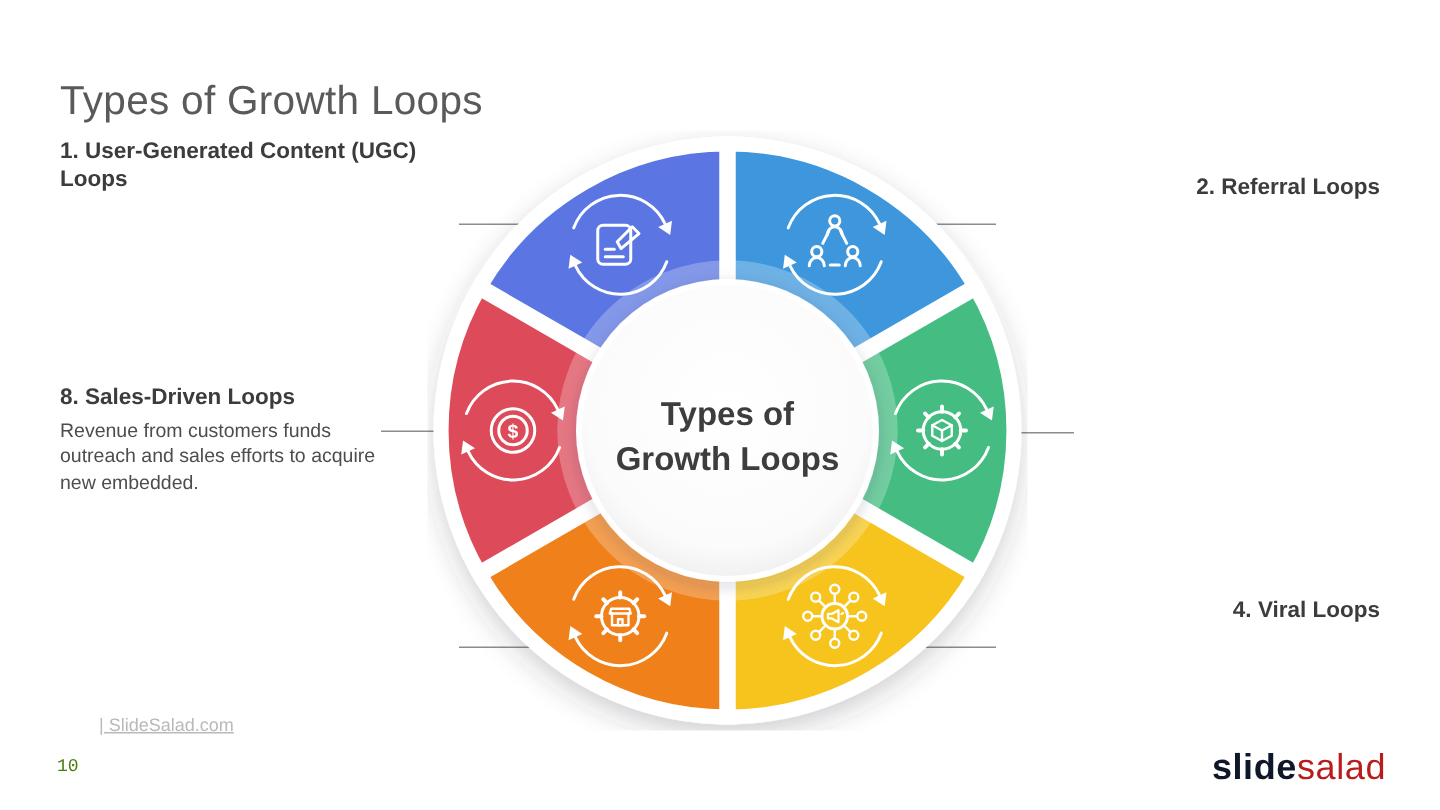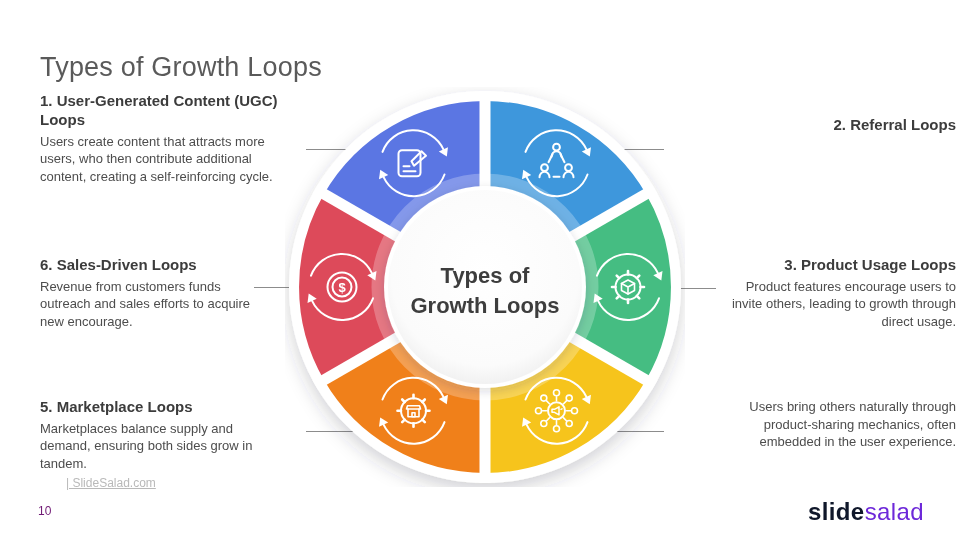--- a/index.html
+++ b/index.html
@@ -11,58 +11,49 @@
     position:absolute;left:40px;top:34px;font-size:27px;color:#5a5a5a;
     font-weight:400;letter-spacing:.2px;
   }
   .block{position:absolute;}
   .block h3{
     margin:0 0 3px 0;font-size:15px;line-height:1.25;color:#3c3c3c;font-weight:700;
   }
   .block p{
     margin:0;font-size:13px;line-height:1.35;color:#4d4d4d;
   }
-  .block.right{text-align:right;margin-left:36px;}
+  .block.right{text-align:right;}
   .connector{position:absolute;height:1px;background:#8c8c8c;}
   .diagram{position:absolute;left:285px;top:87px;width:400px;height:400px;}
-  .footer-num{position:absolute;left:38px;top:504px;font-size:12px;color:#701a75;}
+  .footer-num{position:absolute;left:38px;top:504px;font-size:12px;color:#4d7c0f;font-family:Liberation Mono, monospace;}
   .footer-src{position:absolute;left:66px;top:476px;font-size:12px;color:#b9b9b9;text-decoration:underline;}
   .logo{position:absolute;right:36px;top:498px;font-size:24px;letter-spacing:.4px;}
   .logo .b{font-weight:700;color:#0f172a;}
-  .logo .l{font-weight:400;color:#6d28d9;}
+  .logo .l{font-weight:400;color:#b91c1c;}
 </style>
 </head>
 <body>
 
 <div class="slide">
 
   <h1 class="slide-title">Types of Growth Loops</h1>
 
   <div class="block" style="left:40px;top:92px;width:252px;">
     <h3>1. User-Generated Content (UGC) Loops</h3>
-    <p>Users create content that attracts more users, who then contribute additional content, creating a self-reinforcing cycle.</p>
   </div>
   <div class="block" style="left:40px;top:256px;width:218px;">
-    <h3>6. Sales-Driven Loops</h3>
-    <p>Revenue from customers funds outreach and sales efforts to acquire new encourage.</p>
-  </div>
-  <div class="block" style="left:40px;top:398px;width:238px;">
-    <h3>5. Marketplace Loops</h3>
-    <p>Marketplaces balance supply and demand, ensuring both sides grow in tandem.</p>
+    <h3>8. Sales-Driven Loops</h3>
+    <p>Revenue from customers funds outreach and sales efforts to acquire new embedded.</p>
   </div>
 
   <div class="block right" style="left:656px;top:116px;width:264px;">
     <h3>2. Referral Loops</h3>
   </div>
-  <div class="block right" style="left:692px;top:256px;width:228px;">
-    <h3>3. Product Usage Loops</h3>
-    <p>Product features encourage users to invite others, leading to growth through direct usage.</p>
-  </div>
   <div class="block right" style="left:678px;top:398px;width:242px;">
-    <p>Users bring others naturally through product-sharing mechanics, often embedded in the user experience.</p>
+    <h3>4. Viral Loops</h3>
   </div>
 
   <div class="connector" style="left:306px;top:149px;width:48px;"></div>
   <div class="connector" style="left:254px;top:287px;width:36px;"></div>
   <div class="connector" style="left:306px;top:431px;width:48px;"></div>
   <div class="connector" style="left:616px;top:149px;width:48px;"></div>
   <div class="connector" style="left:680px;top:288px;width:36px;"></div>
   <div class="connector" style="left:616px;top:431px;width:48px;"></div>
 
   <svg class="diagram" viewBox="0 0 400 400">

